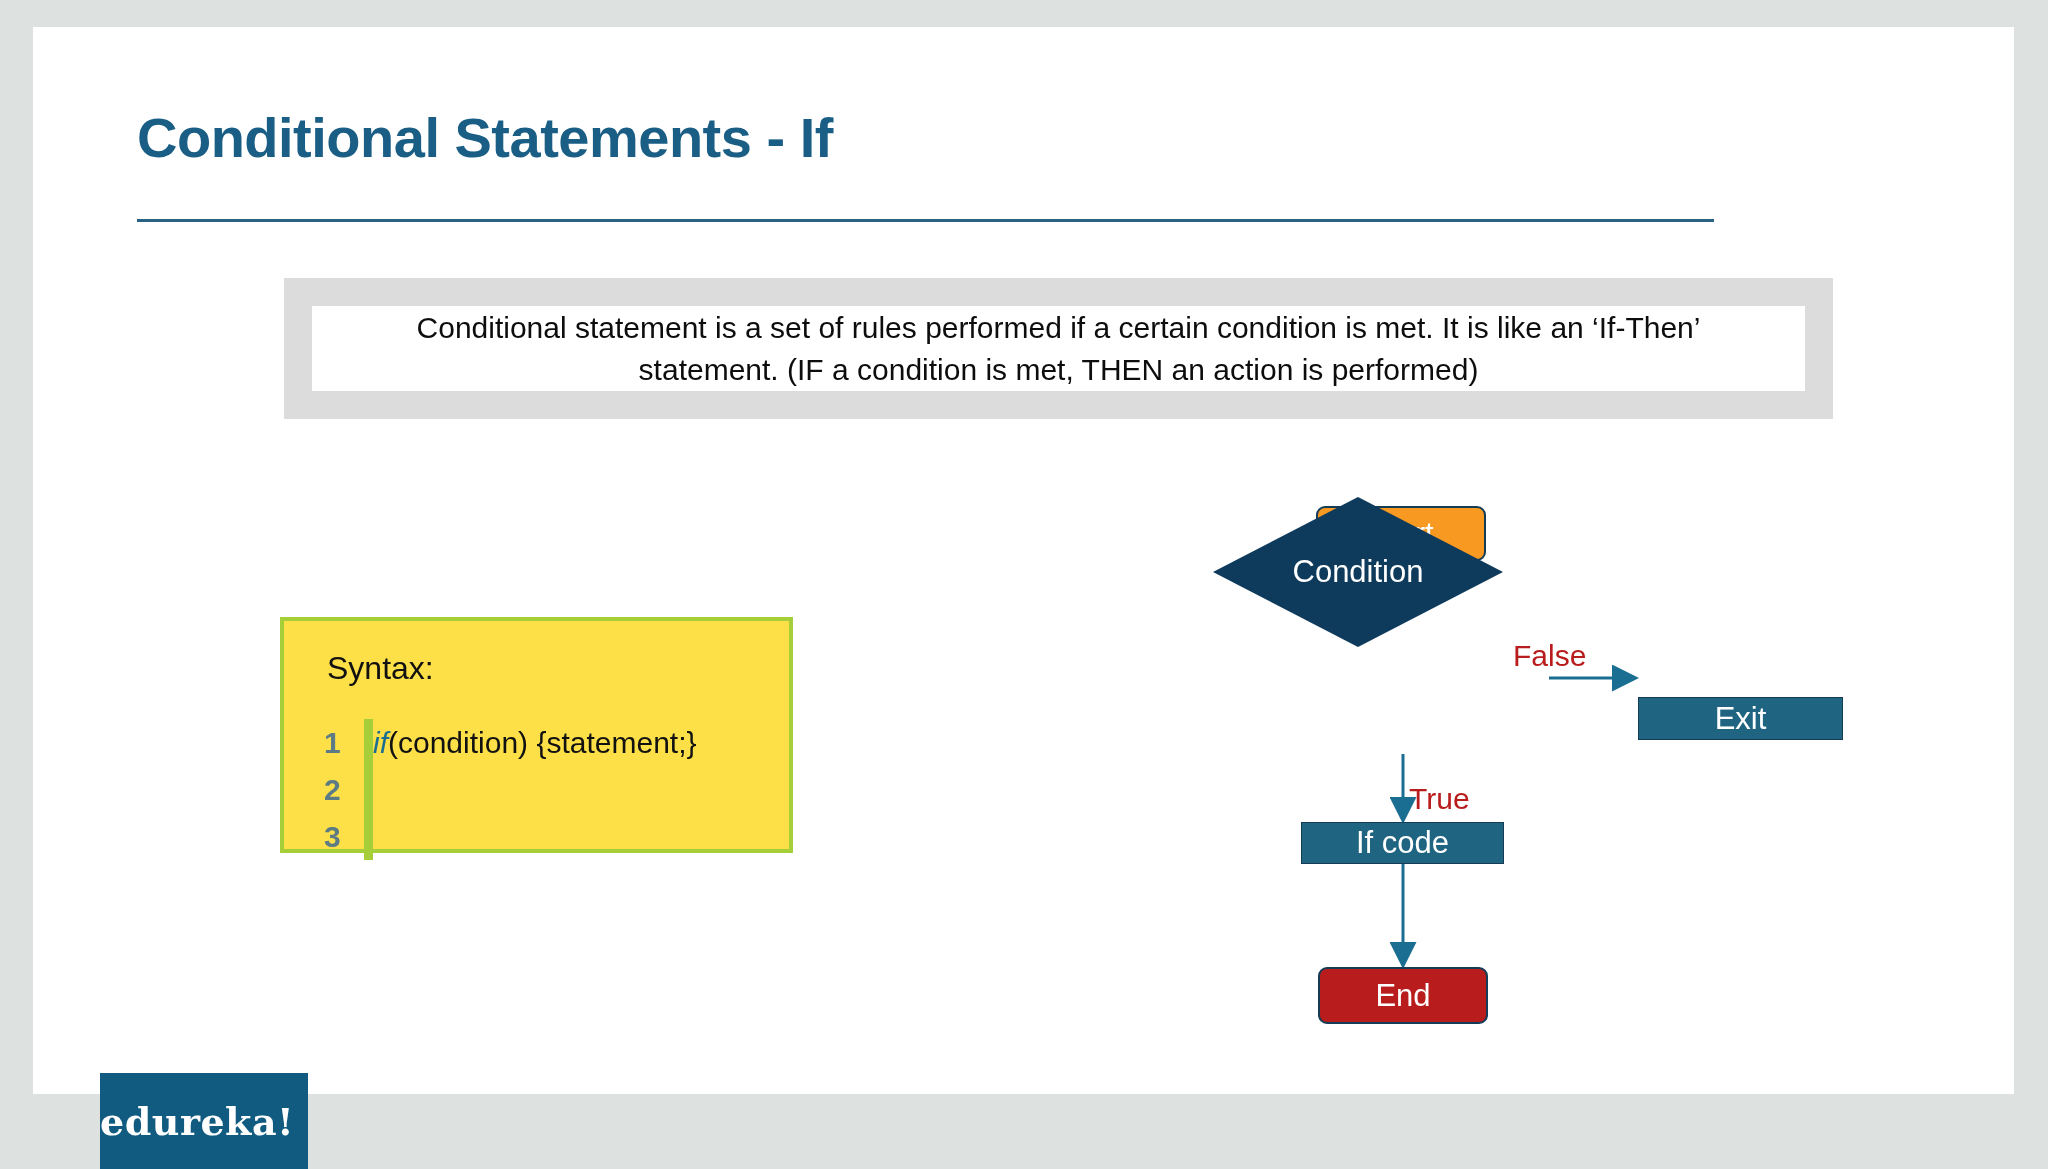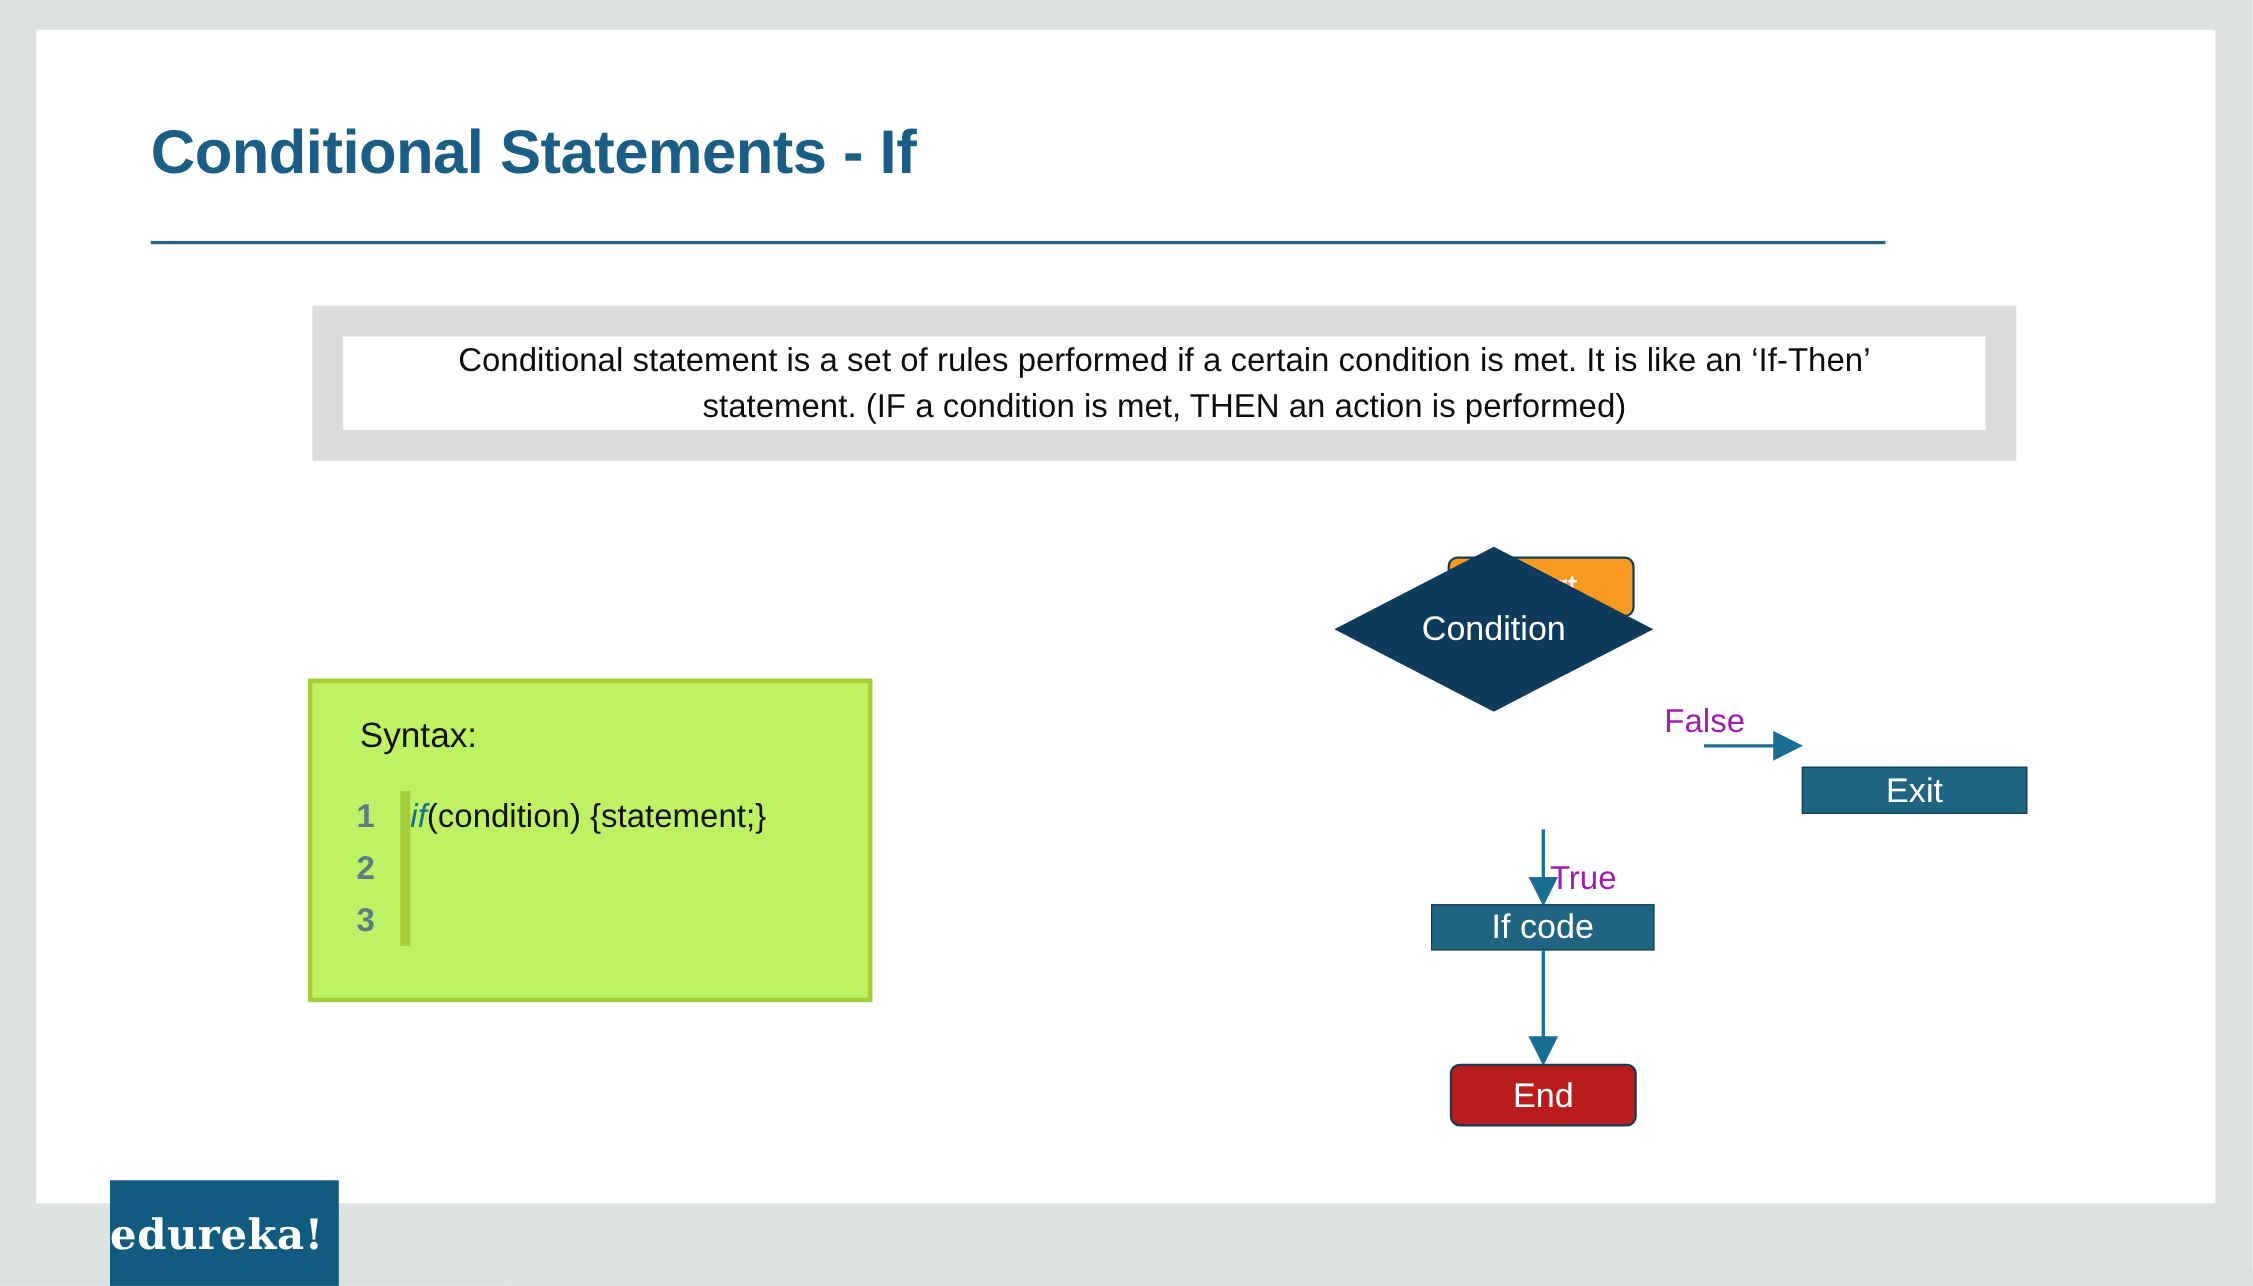--- a/index.html
+++ b/index.html
@@ -71,23 +71,23 @@
     text-align: center;
     max-width: 1400px;
   }
 
   
   #syntax-box {
     position: absolute;
     left: 247px;
     top: 590px;
     width: 513px;
-    height: 294px;
+    height: 236px;
     border: 4px solid #a5ce39;
-    background: #bef264;
+    background: #fde047;
     box-sizing: border-box;
   }
   #syntax-label {
     position: absolute;
     left: 43px;
     top: 29px;
     font-size: 32px;
     color: #111111;
   }
   #code-area {
@@ -200,21 +200,21 @@
     height: 150px;
     display: flex;
     align-items: center;
     justify-content: center;
     color: #ffffff;
     font-size: 31px;
   }
   .edge-label {
     position: absolute;
     font-size: 30px;
-    color: #a21caf;
+    color: #b91c1c;
     white-space: nowrap;
   }
   #label-false { left: 300px; top: 142px; }
   #label-true  { left: 196px; top: 285px; }
 
   #flow-lines {
     position: absolute;
     left: 0;
     top: 0;
     width: 700px;

